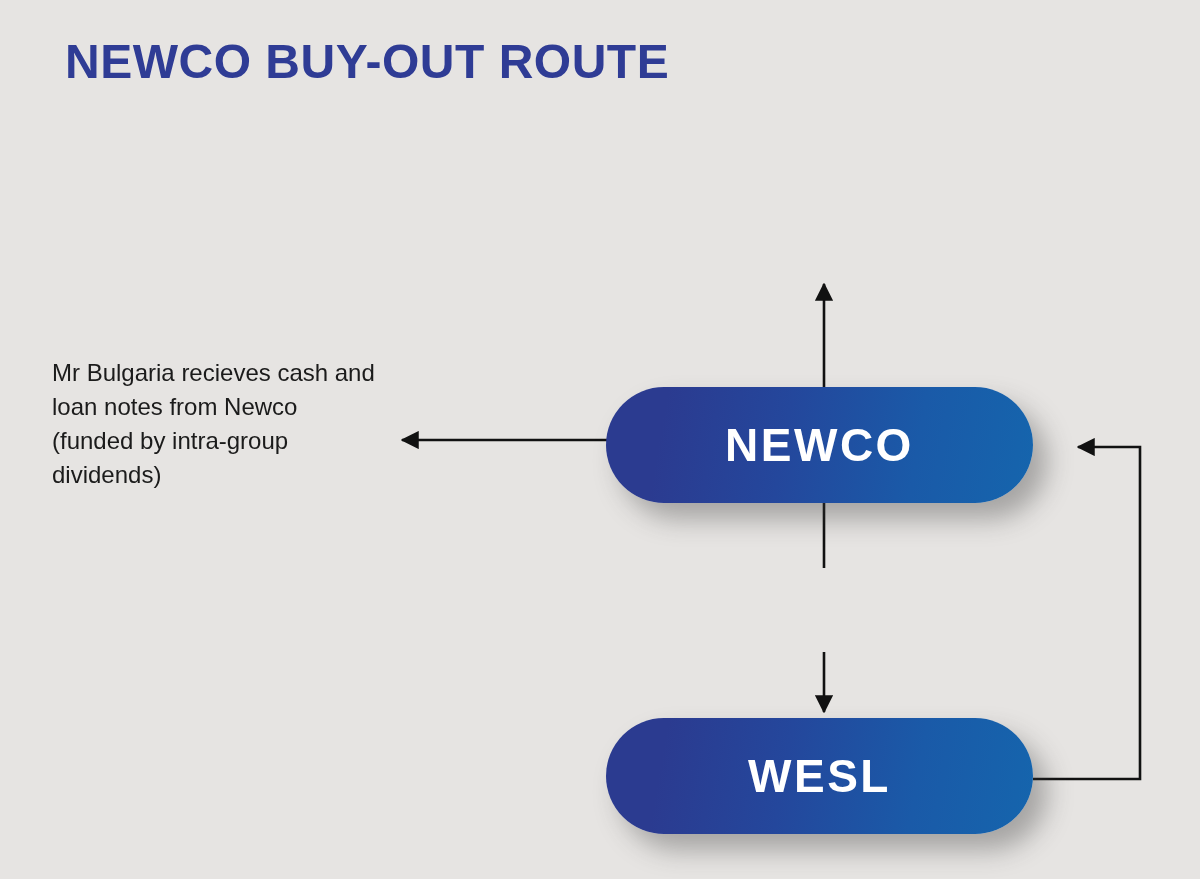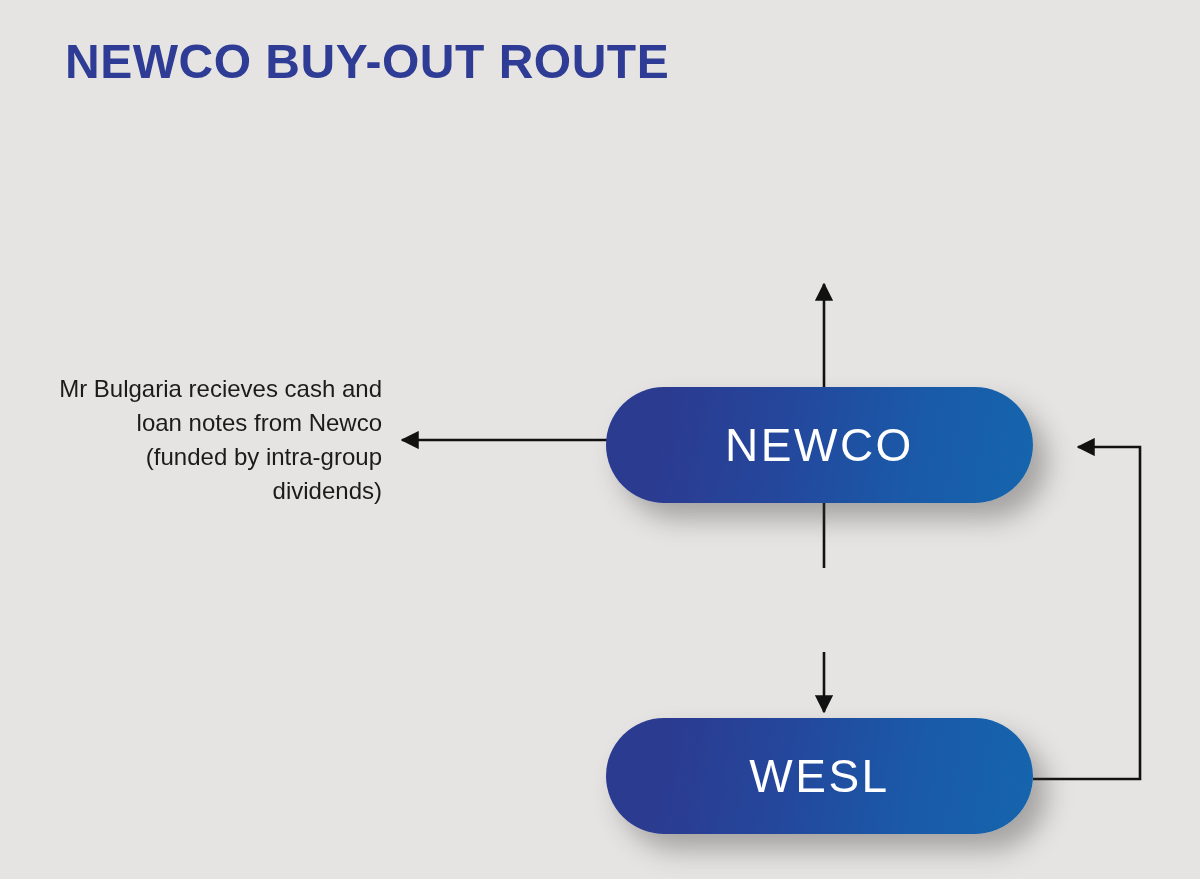--- a/index.html
+++ b/index.html
@@ -44,23 +44,22 @@
     line-height: 34px;
     white-space: pre-line;
   }
   #note-consideration-shares {
     left: 329px;
     top: 165px;
     width: 830px;
   }
   #note-bulgaria-cash {
     left: 52px;
-    top: 372px;
+    top: 356px;
     width: 330px;
-    text-align: right;
   }
   #note-acquires {
     left: 690px;
     top: 580px;
     width: 270px;
     text-align: center;
     line-height: 36px;
   }
 
   
@@ -69,21 +68,21 @@
     border-radius: 58px;
     background: linear-gradient(100deg, #2b3b90 0%, #2b3b90 14%, #24479c 42%, #1a5aa8 72%, #1565ad 100%);
     box-shadow: 14px 16px 26px rgba(60,60,60,0.38);
     display: flex;
     align-items: center;
     justify-content: center;
   }
   .entity-label {
     color: #ffffff;
     font-family: "Liberation Sans", sans-serif;
-    font-weight: normal;
+    font-weight: bold;
     font-size: 46px;
     letter-spacing: 2.5px;
   }
   #box-newco {
     left: 606px;
     top: 387px;
     width: 427px;
     height: 116px;
   }
   #box-wesl {

